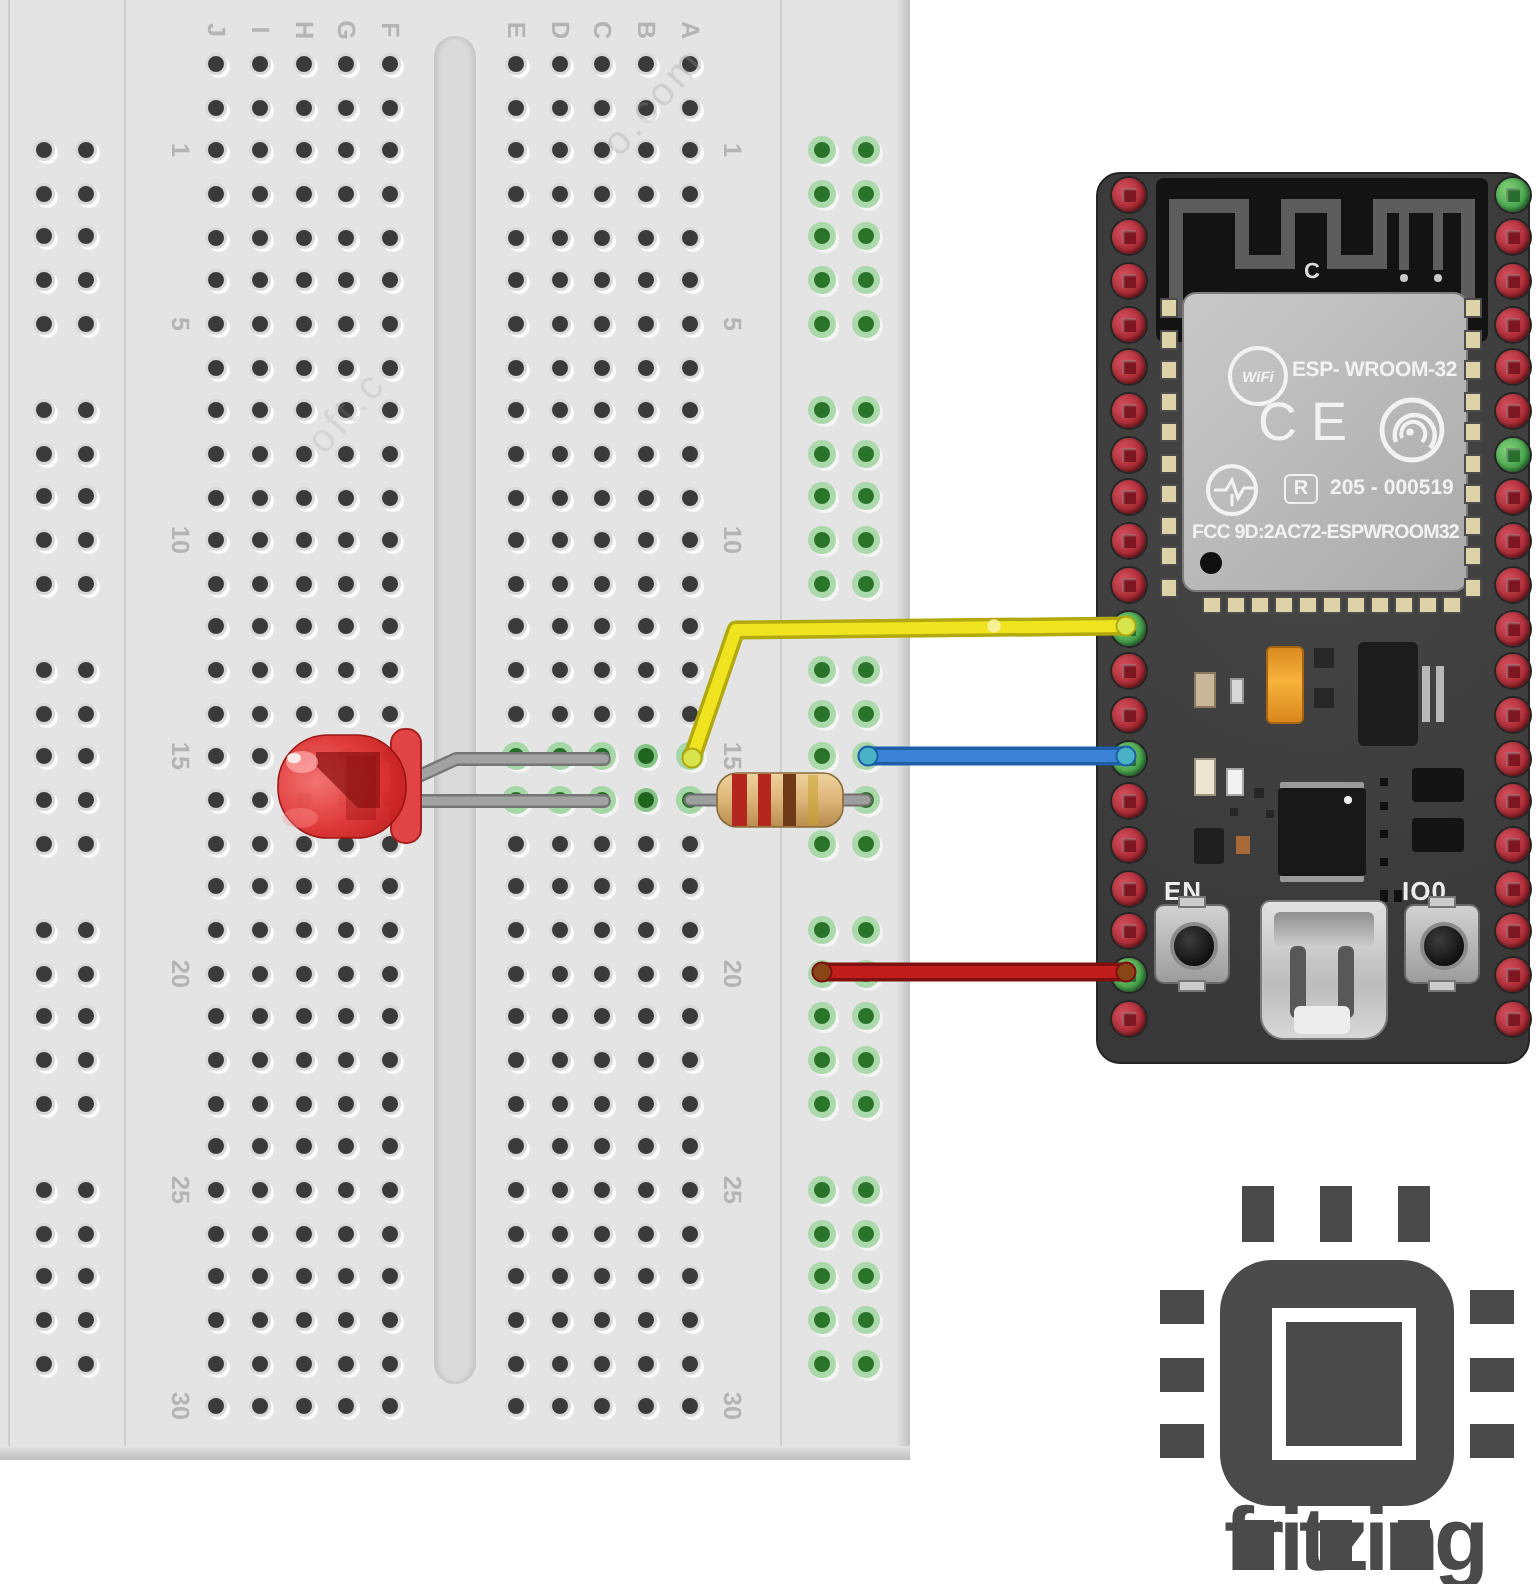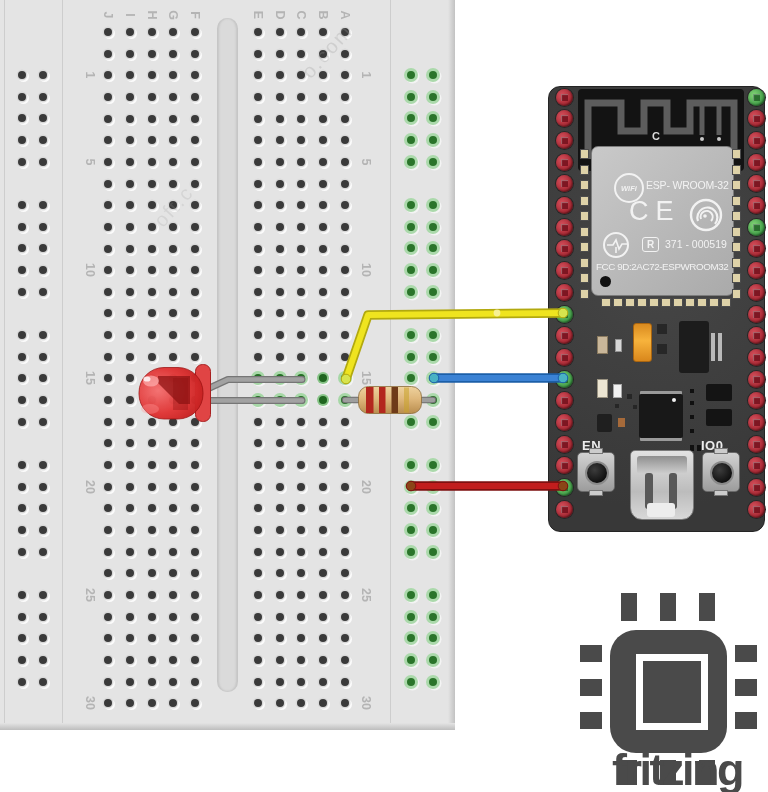--- a/index.html
+++ b/index.html
@@ -24,21 +24,21 @@
   .hole.railg{background:#2a742a;box-shadow:0 0 0 3px #abd9ab, 1.5px 1.5px 0 3px rgba(255,255,255,.6);}
   
   #esp32{position:absolute;left:548px;top:86px;width:217px;height:446px;
       background:radial-gradient(circle at 50% 40%, #464646, #383838 85%);
       border:1px solid #242424;border-radius:12px;box-sizing:border-box;}
   #antenna{position:absolute;left:29px;top:2px;width:166px;height:82px;background:#131313;border-radius:4px;}
   #ant-c{position:absolute;left:103px;top:43px;color:#dcdcdc;font-size:11px;font-weight:bold;}
   .ant-dot{position:absolute;width:4px;height:4px;border-radius:50%;background:#c8c8c8;}
   #shield{position:absolute;left:42px;top:59px;width:141px;height:148px;
       background:linear-gradient(135deg,#c9c9c9,#aaaaaa);border:1px solid #7c7c7c;border-radius:7px;}
-  .sh-txt{position:absolute;color:#f2f2f2;font-weight:normal;white-space:nowrap;}
+  .sh-txt{position:absolute;color:#f2f2f2;font-weight:bold;white-space:nowrap;}
   #wifi-logo{position:absolute;left:22px;top:26px;width:26px;height:26px;border:2px solid #f2f2f2;
       border-radius:50%;color:#f2f2f2;font-size:7.5px;font-weight:bold;font-style:italic;
       display:flex;align-items:center;justify-content:center;letter-spacing:0;}
   #ce-mark{left:37px;top:49px;font-size:27px;font-weight:normal;letter-spacing:7px;}
   #model-txt{left:54px;top:32px;font-size:10.5px;letter-spacing:-0.2px;}
   #rboxed{position:absolute;left:50px;top:90px;width:15px;height:13px;border:1.5px solid #f2f2f2;
       border-radius:3px;color:#f2f2f2;font-size:10px;font-weight:bold;text-align:center;line-height:13px;}
   #certnum{left:73px;top:91px;font-size:10.5px;}
   #fccline{left:4px;top:114px;font-size:9.8px;letter-spacing:-0.4px;}
   #sh-dot{position:absolute;left:8px;top:129px;width:11px;height:11px;border-radius:50%;background:#101010;}
@@ -559,21 +559,21 @@
         <circle cx="18" cy="18" r="15" fill="none" stroke="#f2f2f2" stroke-width="2.4"></circle>
         <path d="M10,24 a10,10 0 1 1 17,3" fill="none" stroke="#f2f2f2" stroke-width="2.2"></path>
         <path d="M13,22 a6,6 0 1 1 10,2" fill="none" stroke="#f2f2f2" stroke-width="2"></path>
         <circle cx="17" cy="19" r="1.8" fill="#f2f2f2"></circle>
       </svg>
       <svg width="28" height="28" style="position:absolute;left:10px;top:84px;">
         <circle cx="14" cy="14" r="12" fill="none" stroke="#f2f2f2" stroke-width="2"></circle>
         <path d="M5,14 h6 l3,-5 3,9 3,-5 h6 M14,16 v6" fill="none" stroke="#f2f2f2" stroke-width="1.6"></path>
       </svg>
       <div id="rboxed">R</div>
-      <div class="sh-txt" id="certnum">371 - 000519</div>
+      <div class="sh-txt" id="certnum">205 - 000519</div>
       <div class="sh-txt" id="fccline">FCC 9D:2AC72-ESPWROOM32</div>
       <div id="sh-dot"></div>
     </div>
     <div id="shield-pads">
         <div class="pad" style="left: 31px; top: 62px;"></div>
         <div class="pad" style="left: 183px; top: 62px;"></div>
         <div class="pad" style="left: 31px; top: 77.5px;"></div>
         <div class="pad" style="left: 183px; top: 77.5px;"></div>
         <div class="pad" style="left: 31px; top: 93px;"></div>
         <div class="pad" style="left: 183px; top: 93px;"></div>

